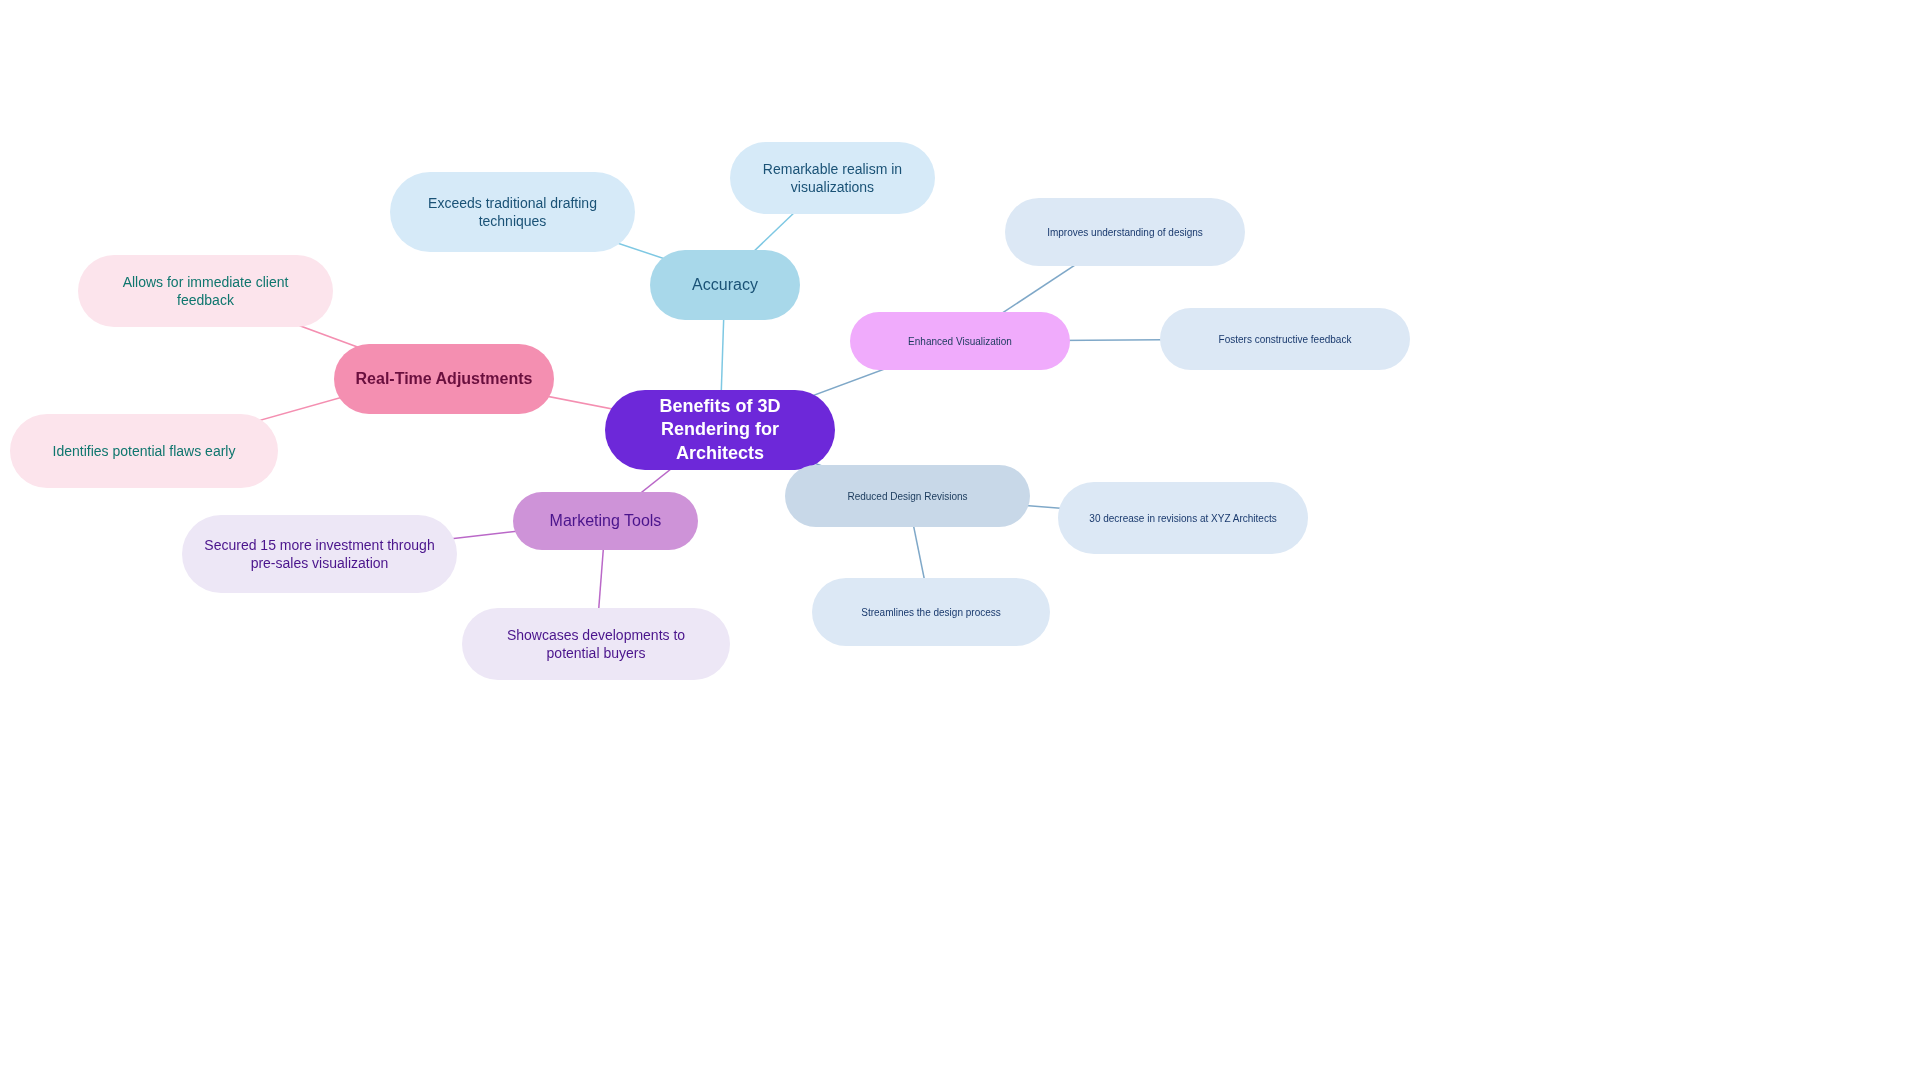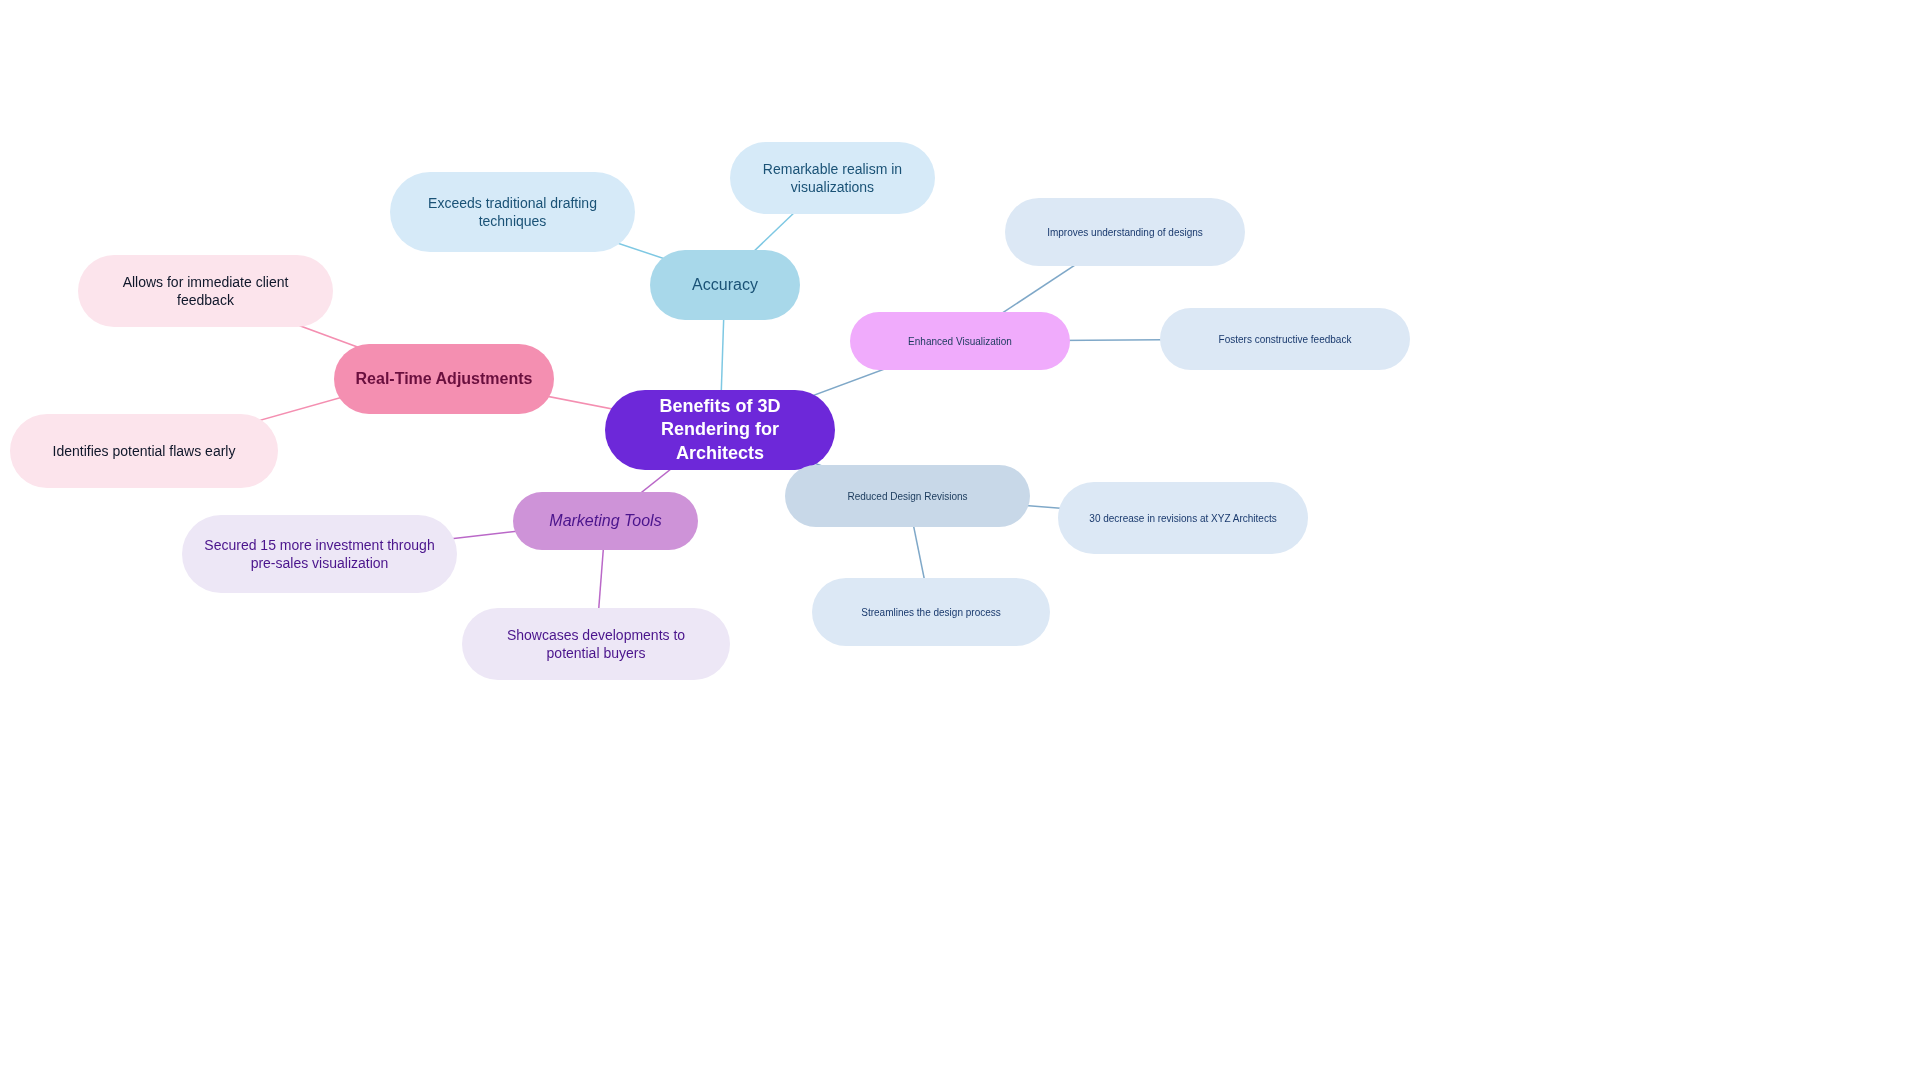--- a/index.html
+++ b/index.html
@@ -51,21 +51,21 @@
       font-size: 14px;
     }
     .node-pink-mid {
       background: #f48fb1;
       color: #6a0f3e;
       font-size: 16px;
       font-weight: 500;
     }
     .node-pink-light {
       background: #fce4ec;
-      color: #0f172a;
+      color: #0f766e;
       font-size: 14px;
     }
     .node-purple-mid {
       background: #ce93d8;
       color: #4a148c;
       font-size: 16px;
       font-weight: 500;
     }
     .node-purple-light {
       background: #ede7f6;
@@ -120,21 +120,21 @@
 </div>
 
 <div class="node node-pink-light" style="left: 78px; top: 255px; width: 255px; height: 72px;">
   <span>Allows for immediate client feedback</span>
 </div>
 
 <div class="node node-pink-light" style="left: 10px; top: 414px; width: 268px; height: 74px;">
   <span>Identifies potential flaws early</span>
 </div>
 
-<div class="node node-purple-mid" style="left: 513px; top: 492px; width: 185px; height: 58px; font-style: italic;">
+<div class="node node-purple-mid" style="left: 513px; top: 492px; width: 185px; height: 58px;">
   <span>Marketing Tools</span>
 </div>
 
 <div class="node node-purple-light" style="left: 182px; top: 515px; width: 275px; height: 78px;">
   <span>Secured 15 more investment through pre-sales visualization</span>
 </div>
 
 <div class="node node-purple-light" style="left: 462px; top: 608px; width: 268px; height: 72px;">
   <span>Showcases developments to potential buyers</span>
 </div>

